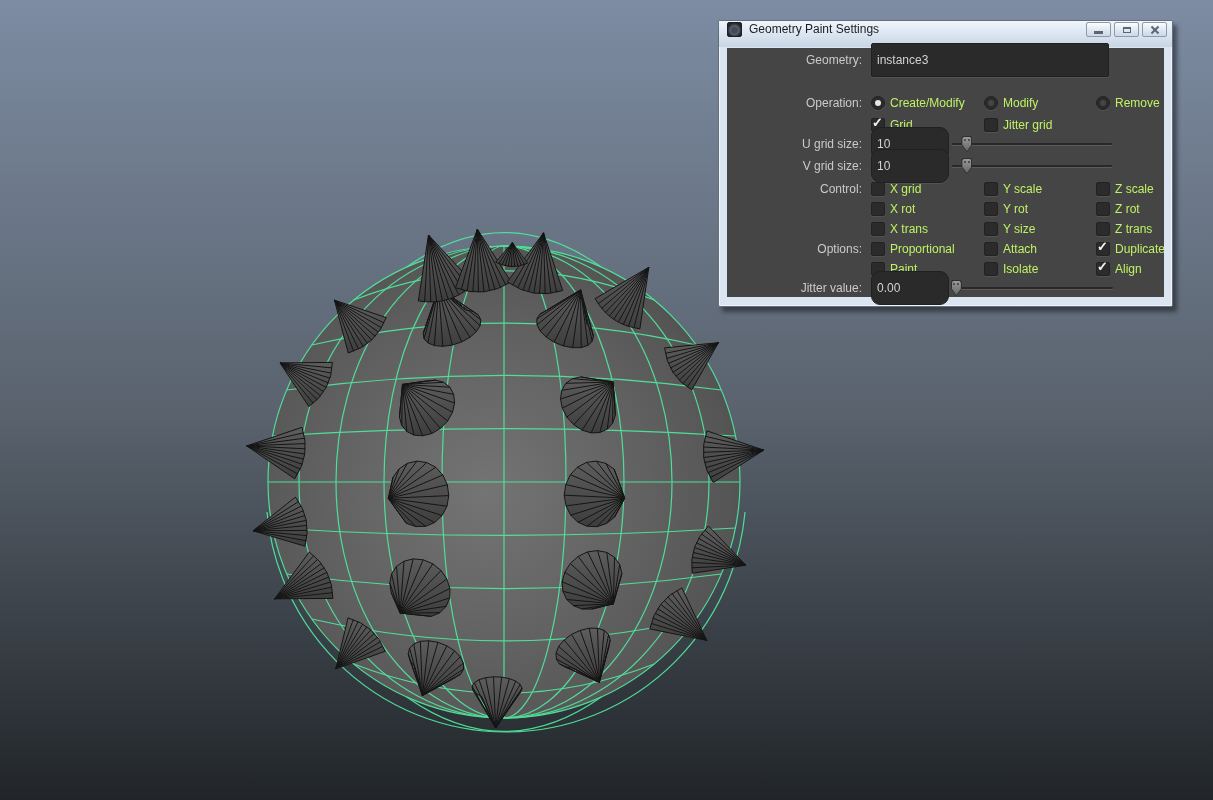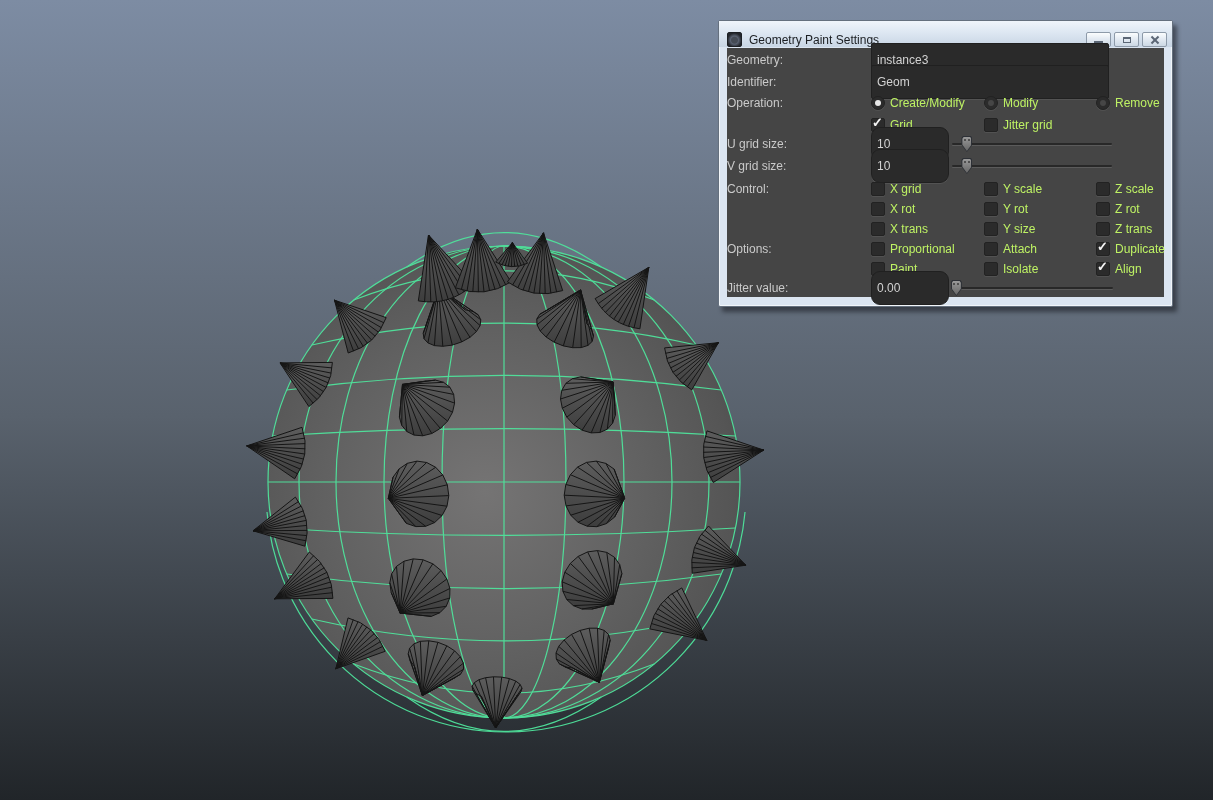--- a/index.html
+++ b/index.html
@@ -4,40 +4,40 @@
 <style>
   html,body{margin:0;padding:0;}
   body{width:1213px;height:800px;overflow:hidden;font-family:"Liberation Sans",sans-serif;}
   #stage{position:absolute;inset:0;width:1213px;height:800px;}
   #scene{position:absolute;left:0;top:0;}
 
   
   .dialog{position:absolute;left:718px;top:20px;width:455px;height:287px;box-sizing:border-box;
           background:#dbe5f1;border:1px solid #65707e;border-radius:2px;
           box-shadow:inset 0 0 0 1px rgba(255,255,255,.6), 4px 5px 4px rgba(15,18,23,.5);}
-  .titlebar{height:25px;display:flex;align-items:flex-end;padding:1px 5px 0 8px;
+  .titlebar{height:25px;display:flex;align-items:flex-start;padding:1px 5px 0 8px;
             background:linear-gradient(#f0f5fb,#dde7f2 45%,#c8d5e4);}
   .app-icon{width:15px;height:15px;border-radius:2px;flex:0 0 auto;
             background:radial-gradient(circle at 50% 55%,#454b55 0 3px,#5a6272 4px,#23262c 7px);
             border:1px solid #1c1f24;box-sizing:border-box;}
   .wtitle{margin-left:7px;flex:1;font-size:12px;color:#1b1e22;white-space:nowrap;}
   .winbtn{width:25px;height:15px;margin-left:3px;box-sizing:border-box;border:1px solid #8d9aa9;border-radius:2px;
           background:linear-gradient(#fbfdfe,#e4ebf3 45%,#ccd8e4);display:flex;align-items:center;justify-content:center;}
   .glyph-min{width:9px;height:3px;background:#5b6675;margin-top:6px;}
   .glyph-restore{width:8px;height:6px;box-sizing:border-box;border:1px solid #5b6675;border-top:2px solid #5b6675;}
   .glyph-close{position:relative;width:10px;height:10px;}
   .glyph-close::before,.glyph-close::after{content:"";position:absolute;left:0;top:4px;width:10px;height:2px;background:#5b6675;}
   .glyph-close::before{transform:rotate(45deg);}
   .glyph-close::after{transform:rotate(-45deg);}
 
   .content{position:absolute;left:8px;right:8px;top:27px;bottom:9px;background:#454545;}
   .row{position:absolute;left:0;right:2px;height:20px;display:flex;align-items:center;}
   .r1{top:2px}.r2{top:24px}.r3{top:45px}.r4{top:67px}.r5{top:86px}.r6{top:108px}
   .r7{top:131px}.r8{top:151px}.r9{top:171px}.r10{top:191px}.r11{top:211px}.r12{top:230px}
-  .lbl{width:140px;box-sizing:border-box;padding-right:5px;font-size:12px;color:#cacaca;flex:0 0 auto;}
+  .lbl{width:140px;box-sizing:border-box;text-align:right;padding-right:5px;font-size:12px;color:#cacaca;flex:0 0 auto;}
   .ctrl{position:relative;flex:1;height:100%;display:flex;align-items:center;}
 
   .tfield{height:18px;box-sizing:border-box;background:#2a2a2a;border:1px solid #202020;border-radius:2px;
           box-shadow:0 1px 0 rgba(255,255,255,.08);color:#d2d2d2;font-family:"Liberation Sans",sans-serif;
           font-size:12px;padding:16px 5px;margin-left:4px;outline:none;}
   .tfield.wide{width:238px;}
   .tfield.small{width:78px;border-radius:9px;}
 
   .cell{position:absolute;display:flex;align-items:center;}
   .c0{left:4px}.c1{left:117px}.c2{left:229px}
@@ -455,26 +455,20 @@
 
     <div class="content">
 
       <div class="row r1">
         <span class="lbl">Geometry:</span>
         <span class="ctrl">
             <input class="tfield wide" type="text" value="instance3" style="">
           </span>
       </div>
 
-      <div class="row r2">
-        <span class="lbl">Identifier:</span>
-        <span class="ctrl">
-            <input class="tfield wide" type="text" value="Geom" style="">
-          </span>
-      </div>
 
       <div class="row r3">
         <span class="lbl">Operation:</span>
         <span class="ctrl">
           <span class="cell c0">
             <span class="radio sel"></span>
             <span class="optlbl">Create/Modify</span>
           </span>
           <span class="cell c1">
             <span class="radio"></span>

